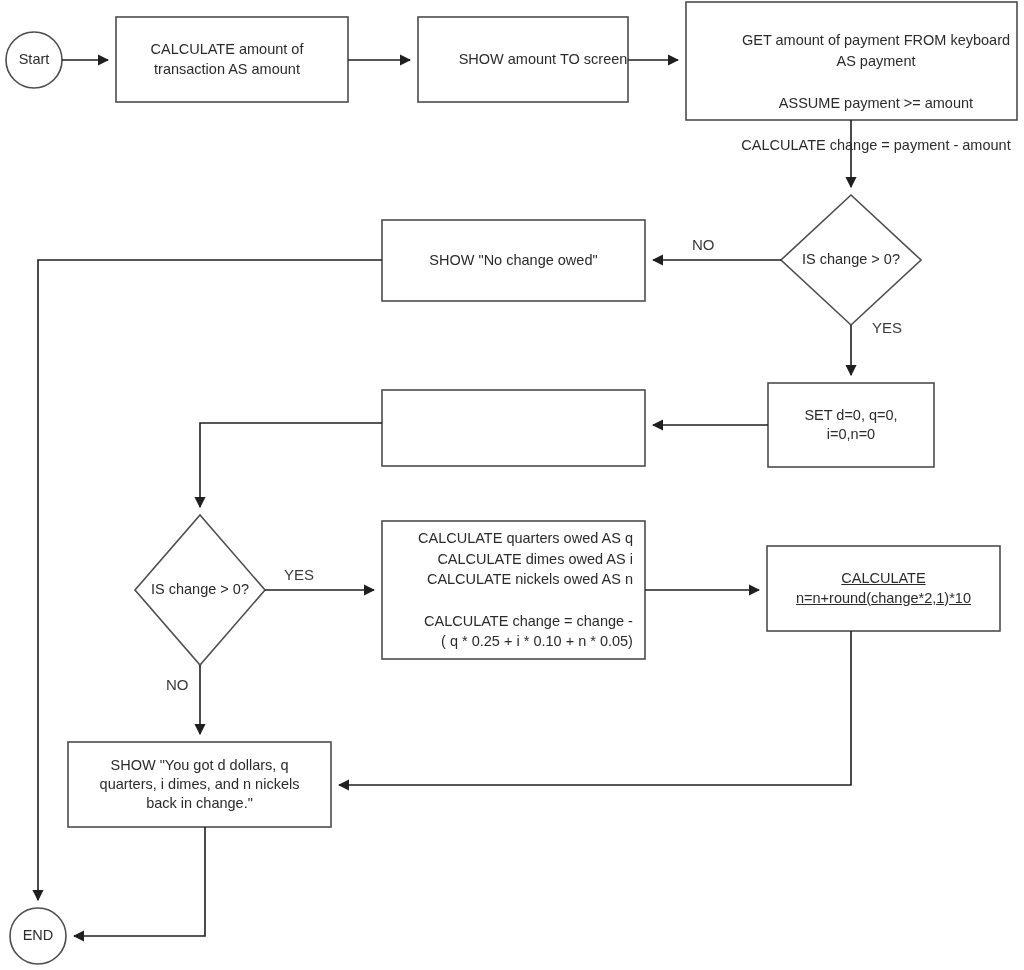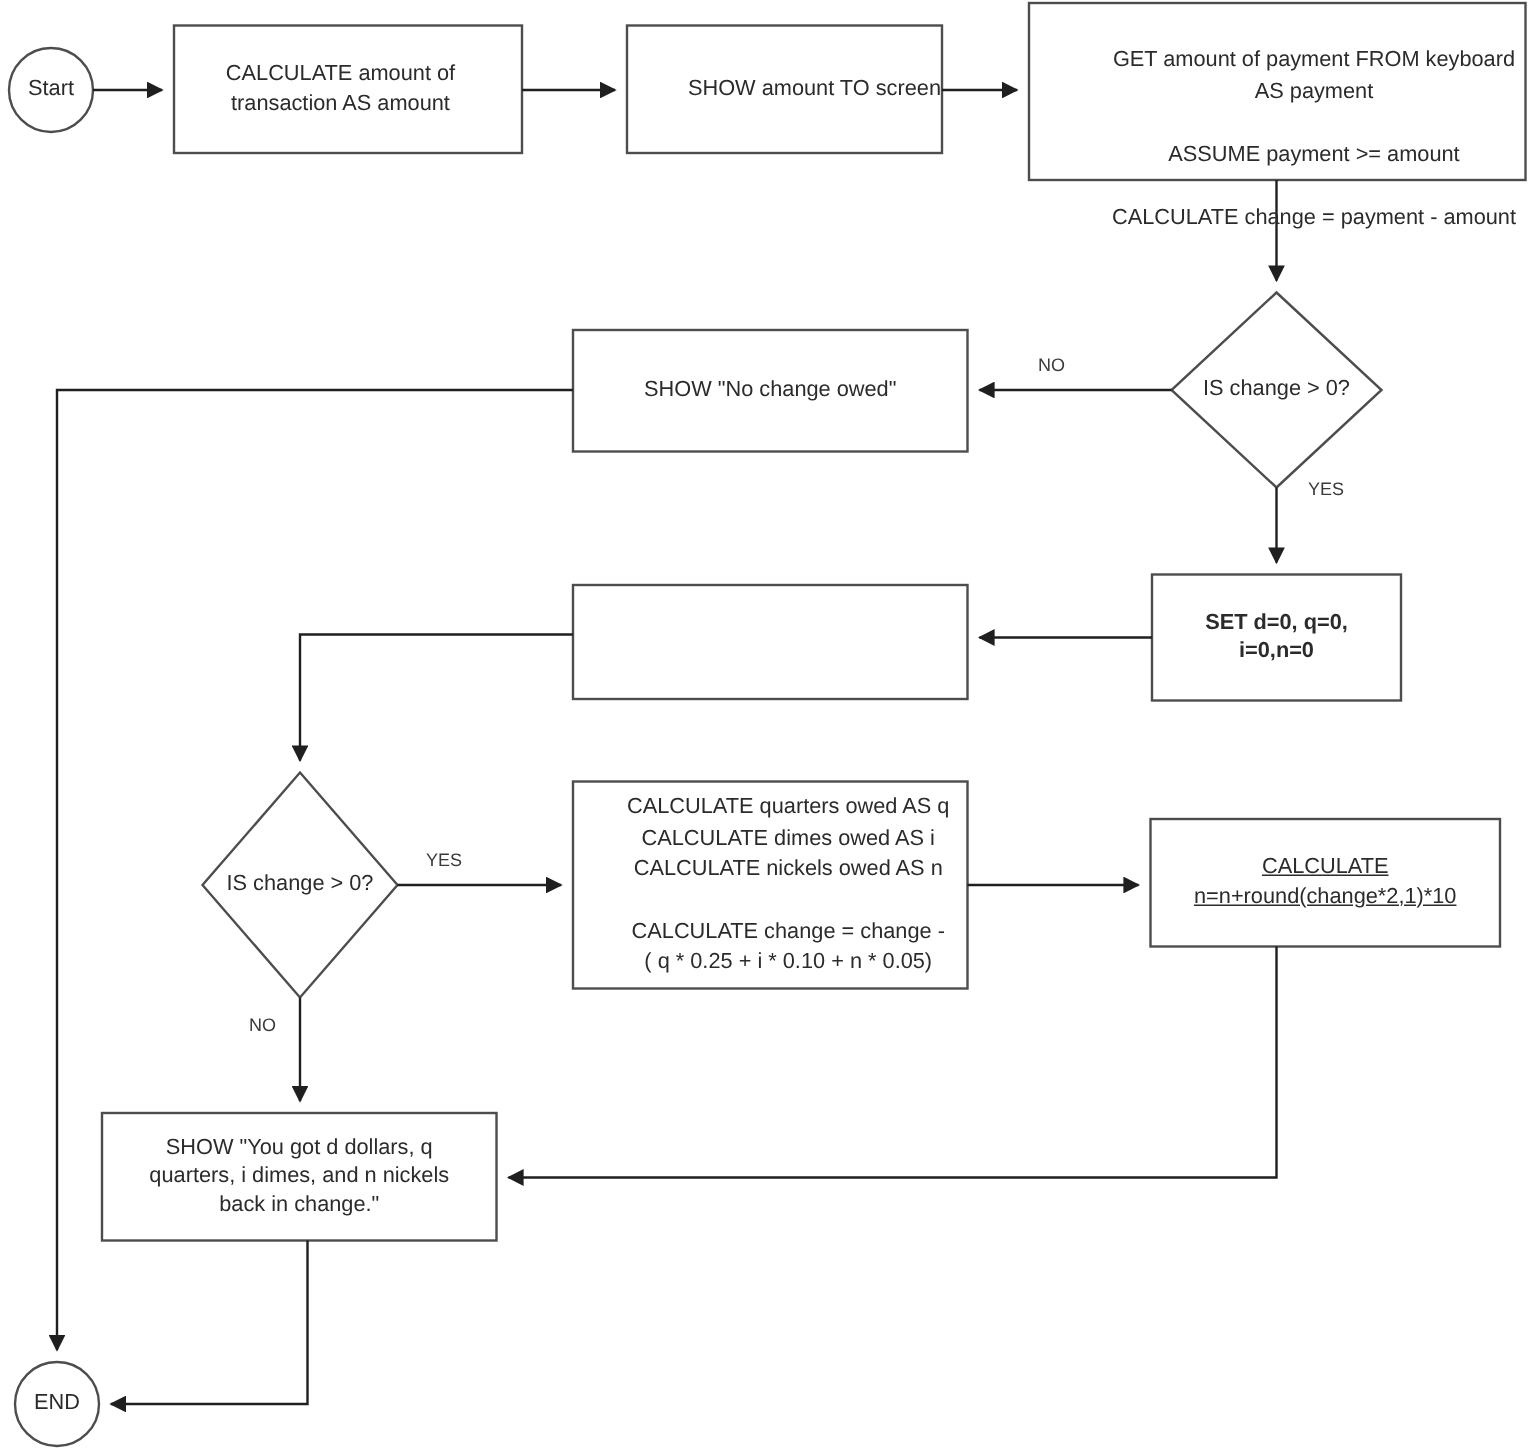--- a/index.html
+++ b/index.html
@@ -31,21 +31,21 @@
     color: #2b2b2b;
     font-size: 14.5px;
     line-height: 1.32;
     white-space: pre-line;
     pointer-events: none;
     box-sizing: border-box;
   }
   .edge-label {
     position: absolute;
     color: #3a3a3a;
-    font-size: 12px;
+    font-size: 15px;
     line-height: 1;
     white-space: nowrap;
     pointer-events: none;
   }
   .terminal-label {
     font-size: 14.5px;
     text-align: right;
   }
   .multi {
     white-space: pre-line;
@@ -110,27 +110,27 @@
 AS payment
 
 ASSUME payment &gt;= amount
 
 CALCULATE change = payment - amount</div>
 
   <div class="node-label" style="left:781px; top:240px; width:140px; height:40px;">IS change &gt; 0?</div>
 
   <div class="node-label" style="left:382px; top:220px; width:263px; height:81px;">SHOW "No change owed"</div>
 
-  <div class="node-label multi" style="left:768px; top:383px; width:166px; height:84px;font-weight:bold;">SET d=0, q=0,
+  <div class="node-label multi" style="left:768px; top:383px; width:166px; height:84px;">SET d=0, q=0,
 i=0,n=0</div>
 
 
   <div class="node-label" style="left:135px; top:570px; width:130px; height:40px;">IS change &gt; 0?</div>
 
-  <div class="node-label multi" style="left:382px; top:521px; width:287px; height:138px; line-height:1.42;">CALCULATE quarters owed AS q
+  <div class="node-label multi" style="left:382px; top:521px; width:287px; height:138px; line-height:1.42;text-align:right;">CALCULATE quarters owed AS q
 CALCULATE dimes owed AS i
 CALCULATE nickels owed AS n
 
 CALCULATE change = change -
 ( q * 0.25 + i * 0.10 + n * 0.05)</div>
 
   <div class="node-label multi" style="left:767px; top:546px; width:233px; height:85px;text-decoration:underline;">CALCULATE
 n=n+round(change*2,1)*10</div>
 
   <div class="node-label multi" style="left:68px;  top:742px; width:263px; height:85px;">SHOW "You got d dollars, q

